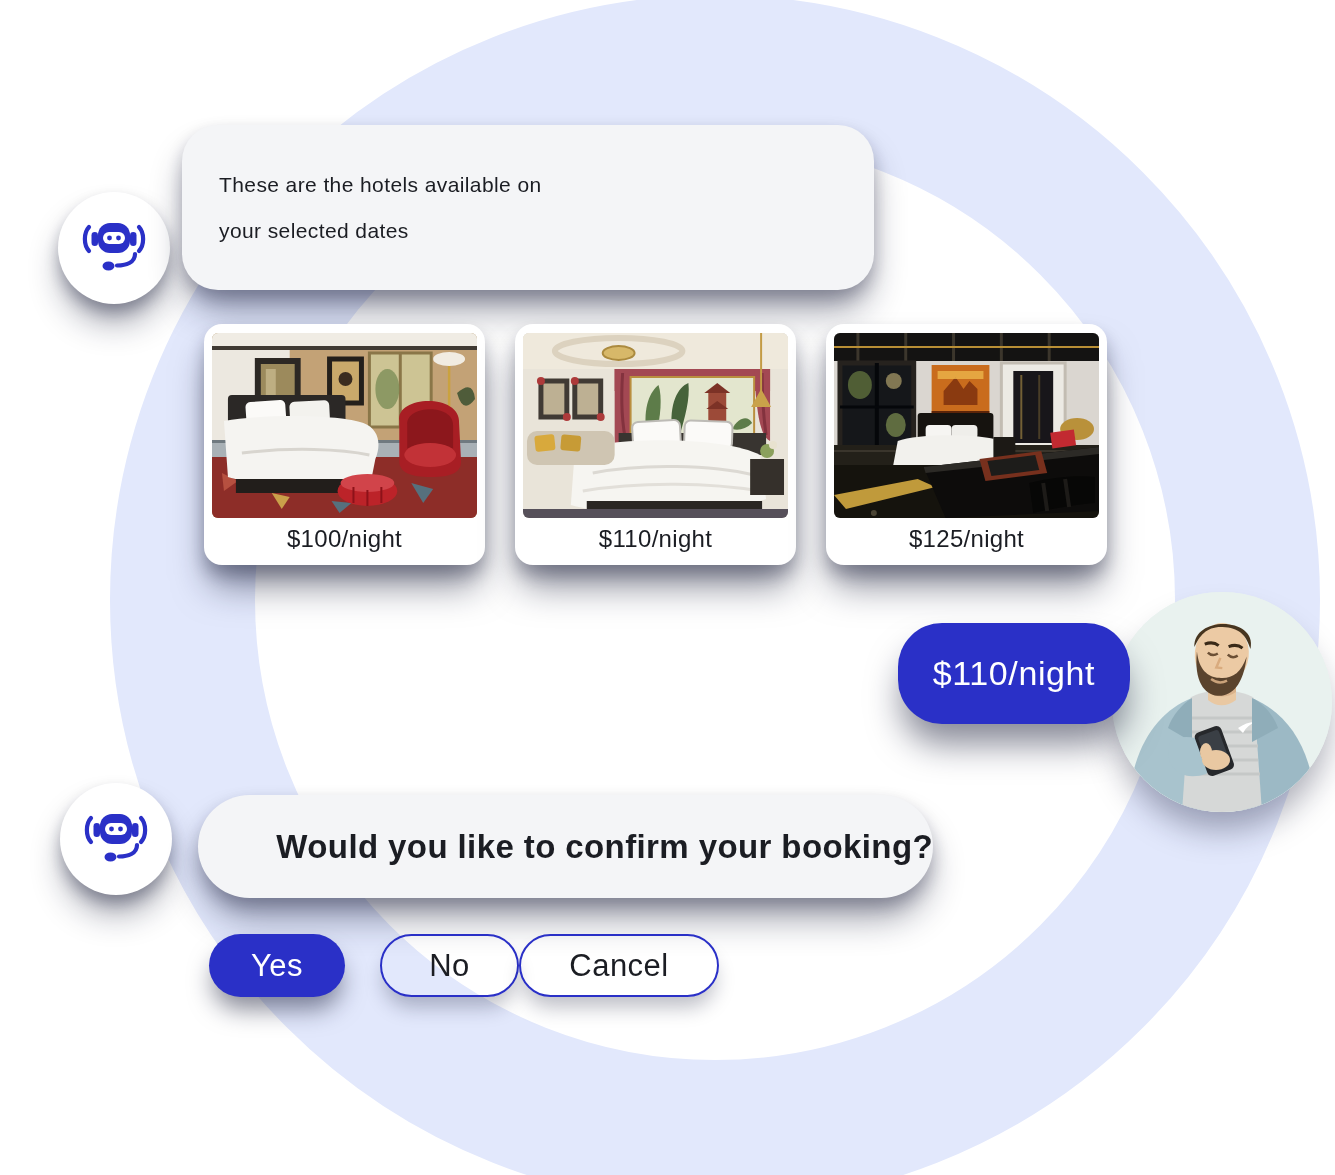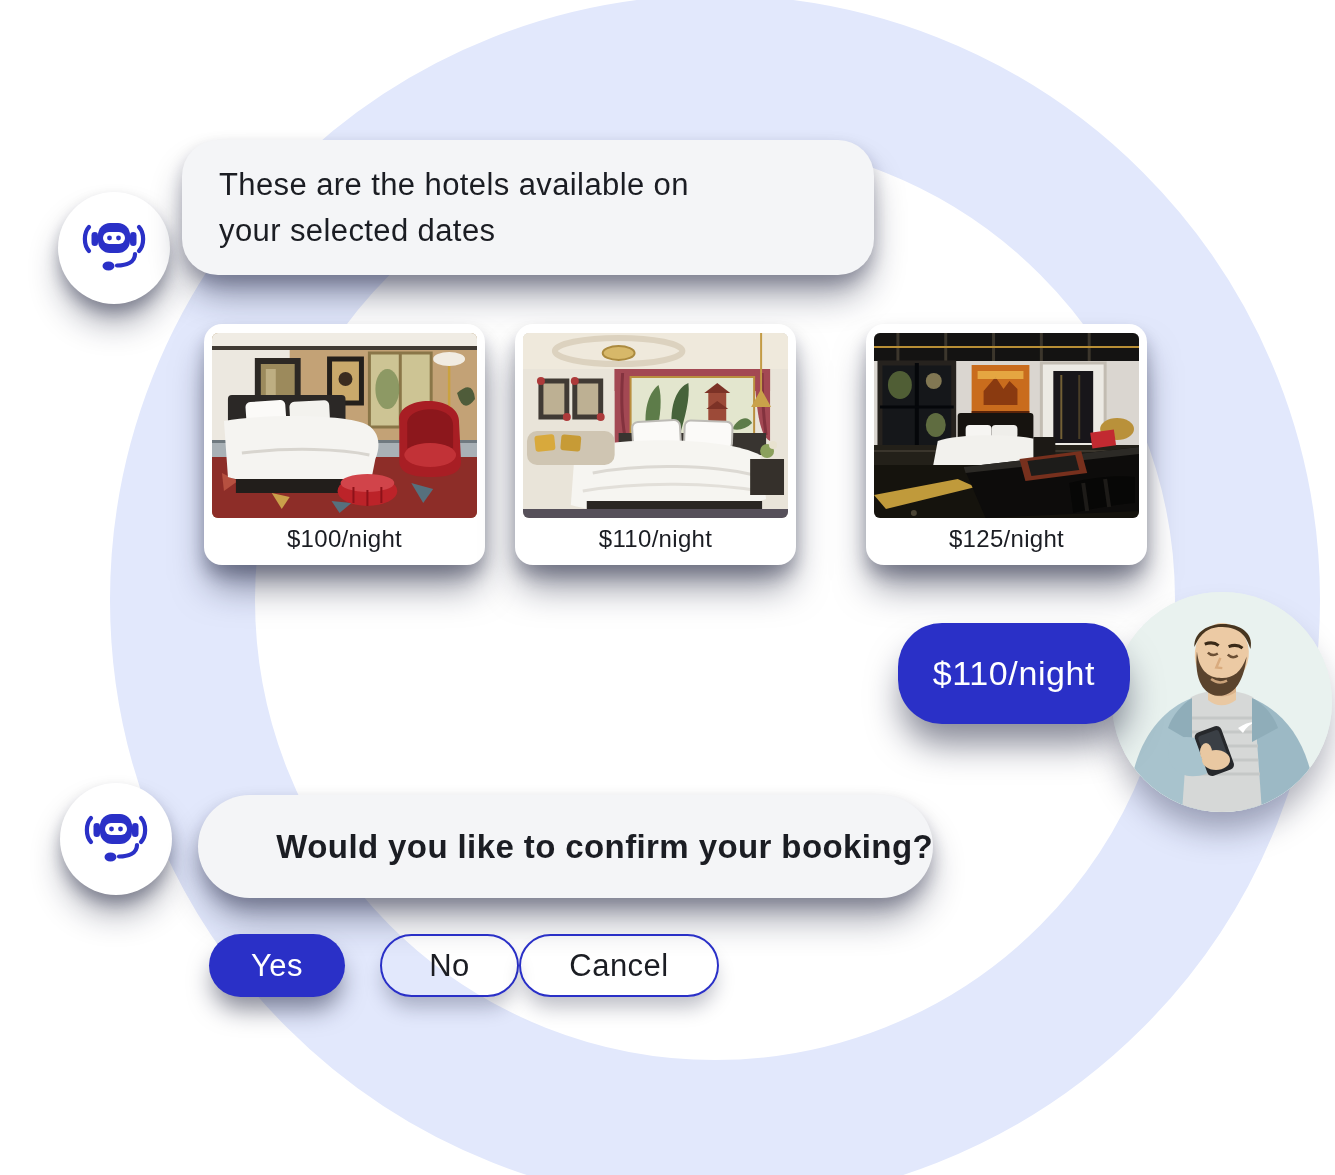--- a/index.html
+++ b/index.html
@@ -17,32 +17,32 @@
         border:145px solid var(--ring);z-index:0;}
 
   .avatar-bot{position:absolute;width:112px;height:112px;border-radius:50%;background:#fff;
         display:flex;align-items:center;justify-content:center;z-index:3;
         box-shadow:0 22px 34px -6px rgba(16,19,48,.45), 0 8px 14px rgba(16,19,48,.25);}
   #bot-avatar-1{left:58px;top:192px;}
   #bot-avatar-2{left:60px;top:783px;}
 
   .bubble{position:absolute;background:var(--bubble);z-index:4;color:var(--ink);
         box-shadow:0 24px 36px -6px rgba(16,19,48,.45), 0 8px 16px rgba(16,19,48,.22);}
-  #bubble-1{left:182px;top:140px;width:692px;height:135px;border-radius:36px;
+  #bubble-1{left:182px;top:125px;width:692px;height:165px;border-radius:36px;
         display:flex;flex-direction:column;justify-content:center;padding-left:37px;
-        font-size:31px;line-height:46px;font-weight:500;letter-spacing:.4px;}
+        font-size:21px;line-height:46px;font-weight:500;letter-spacing:.4px;}
   #bubble-2{left:198px;top:795px;width:735px;height:103px;border-radius:52px;
         display:flex;align-items:center;justify-content:flex-end;
         font-size:33px;font-weight:700;letter-spacing:.4px;}
 
   .card{position:absolute;top:324px;width:281px;height:241px;background:#fff;border-radius:18px;z-index:4;
         box-shadow:0 26px 36px -6px rgba(16,19,48,.5), 0 10px 16px rgba(16,19,48,.25);cursor:pointer;padding-left:18px;}
   #card-1{left:204px;}
   #card-2{left:515px;}
-  #card-3{left:826px;margin-left:40px;}
+  #card-3{left:826px;}
   .photo{position:absolute;left:8px;top:9px;width:265px;height:185px;border-radius:6px;overflow:hidden;background:#ccc;}
   .photo svg{display:block;width:100%;height:100%;}
   .price{position:absolute;left:0;right:0;top:201px;text-align:center;
         font-size:24px;font-weight:500;letter-spacing:.3px;color:var(--ink);}
 
   .user-bubble{position:absolute;left:898px;top:623px;width:232px;height:101px;border-radius:44px;
         background:var(--blue);color:#fff;display:flex;align-items:center;justify-content:center;
         font-size:34px;font-weight:500;letter-spacing:.6px;z-index:6;
         box-shadow:0 24px 34px -4px rgba(16,19,48,.5);}
 

